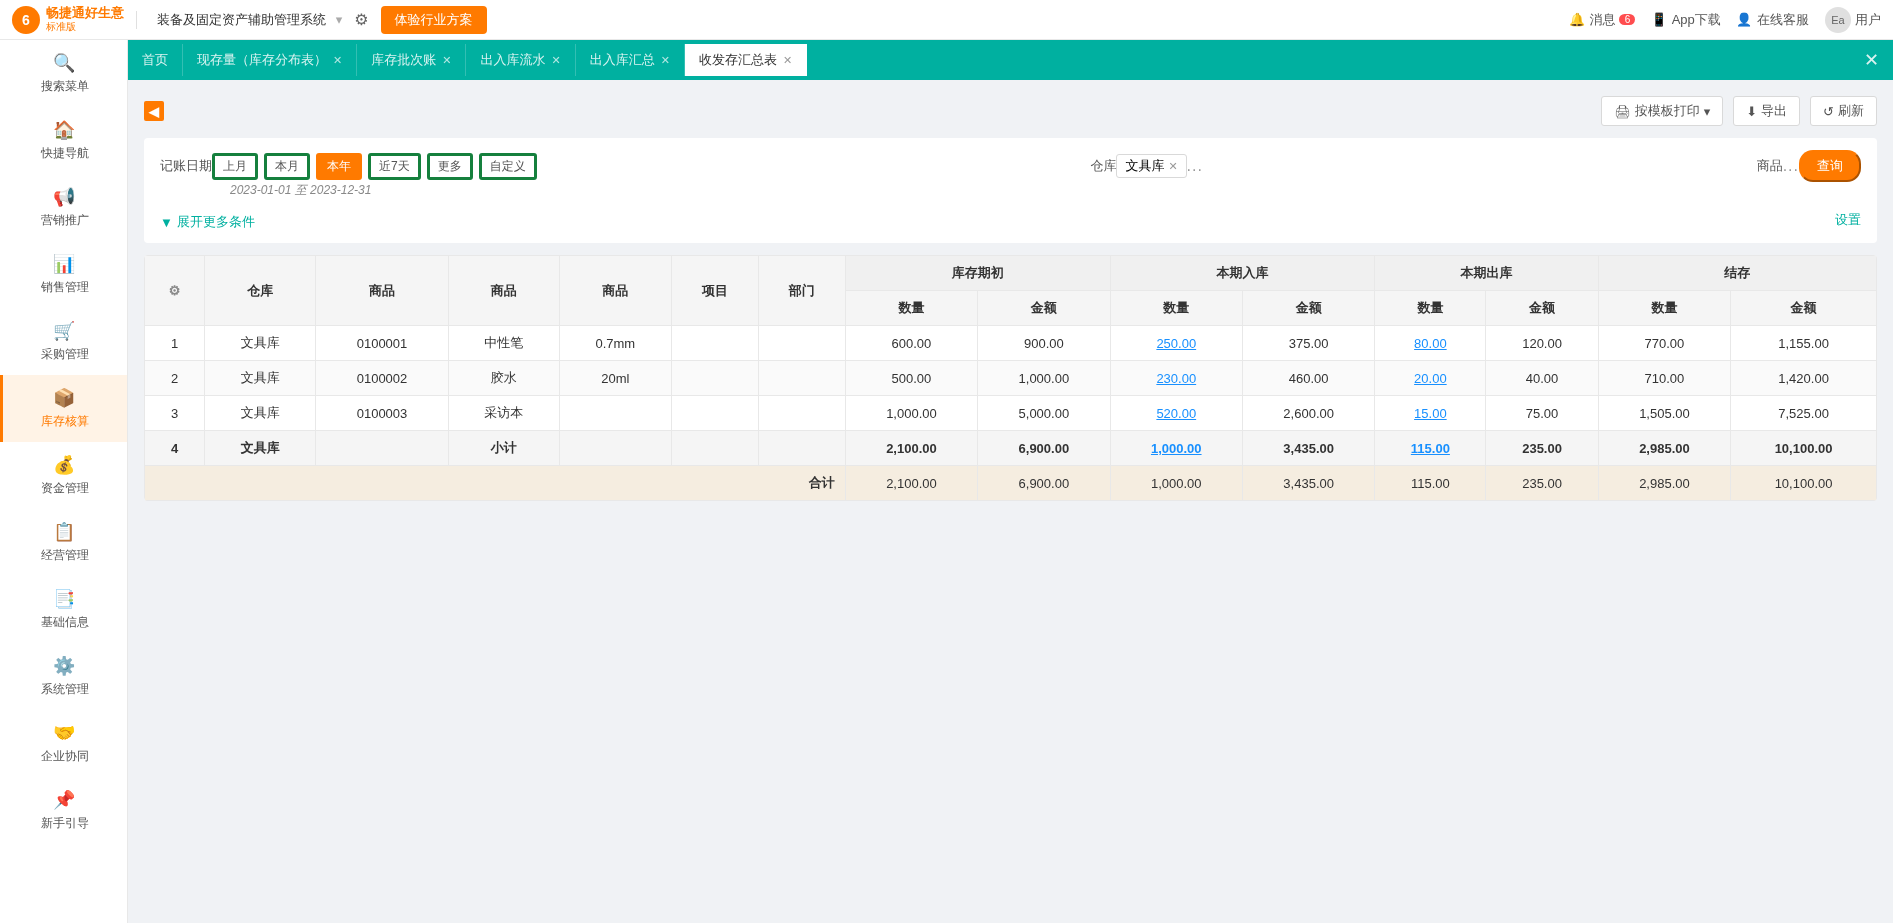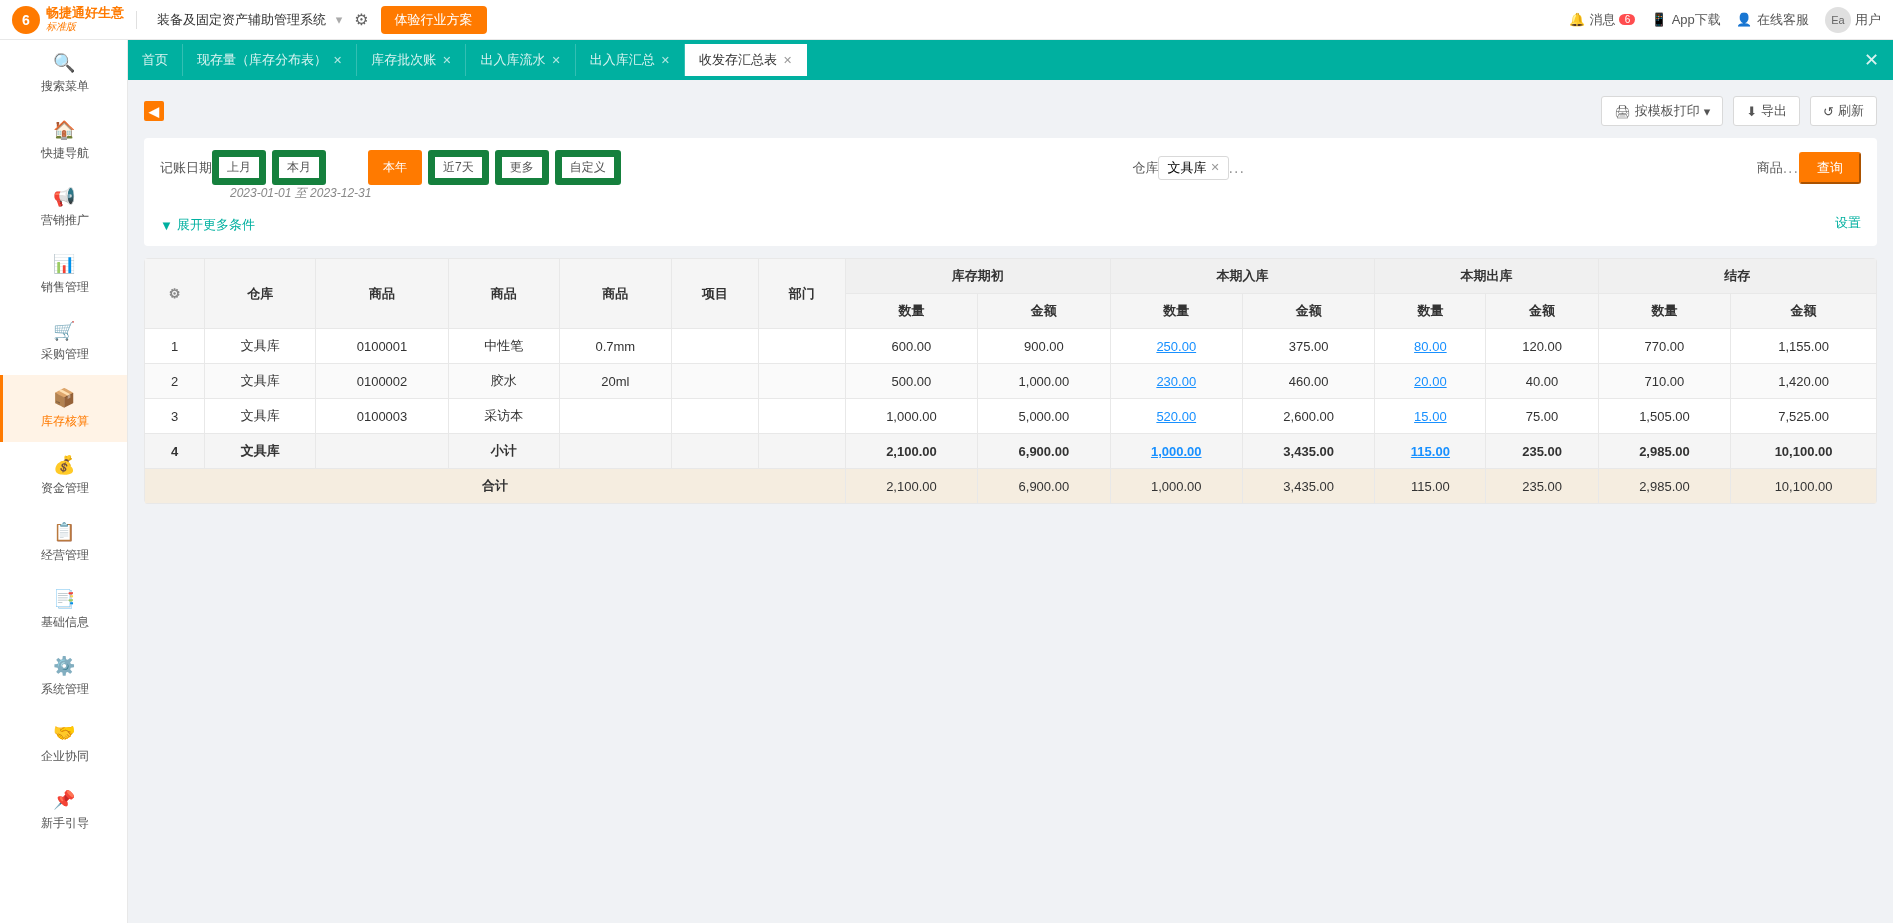--- a/index.html
+++ b/index.html
@@ -13,21 +13,21 @@
       display: flex;
       align-items: center;
       justify-content: space-between;
       padding: 0 12px;
       flex-shrink: 0;
     }
     .top-bar-left { display: flex; align-items: center; gap: 8px; }
     .logo-area { display: flex; align-items: center; gap: 6px; }
     .logo-icon { width: 28px; height: 28px; background: #ff7a00; border-radius: 50%; display: flex; align-items: center; justify-content: center; color: #fff; font-weight: bold; font-size: 14px; }
     .logo-text { color: #ff7a00; font-size: 13px; font-weight: bold; line-height: 1.2; }
-    .logo-sub { font-size: 10px; color: #ff7a00; font-style: italic; }
+    .logo-sub { font-size: 10px; color: #ff7a00; }
     .system-name { font-size: 13px; color: #333; border-left: 1px solid #e0e0e0; padding-left: 20px; margin-left: 4px; }
     .gear-btn { background: none; border: none; cursor: pointer; padding: 4px; color: #666; font-size: 16px; }
     .trial-btn { background: #ff7a00; color: #fff; border: none; padding: 5px 14px; border-radius: 4px; cursor: pointer; font-size: 13px; }
     .top-bar-right { display: flex; align-items: center; gap: 16px; font-size: 12px; color: #555; }
     .top-right-item { display: flex; align-items: center; gap: 4px; cursor: pointer; }
     .badge { background: #ff4d4f; color: #fff; border-radius: 10px; padding: 0 4px; font-size: 10px; min-width: 16px; text-align: center; }
     .avatar { width: 26px; height: 26px; background: #e0e0e0; border-radius: 50%; display: flex; align-items: center; justify-content: center; font-size: 11px; color: #666; }
 
     
     .main-layout { display: flex; flex: 1; overflow: hidden; }
@@ -54,29 +54,29 @@
     .page-content { flex: 1; overflow: auto; padding: 16px; }
 
     
     .page-title { font-size: 15px; font-weight: bold; color: #333; margin-bottom: 14px; }
 
     
     .filter-bar { background: #fff; border-radius: 4px; padding: 12px 16px; margin-bottom: 12px; }
     .filter-row { display: flex; align-items: center; flex-wrap: wrap; }
     .filter-label { color: #555; font-size: 13px; white-space: nowrap; }
     .date-shortcuts { display: flex; align-items: center; gap: 6px; }
-    .date-btn { padding: 2px 8px; border: 7px solid #15803d; background: #fff; border-radius: 3px; cursor: pointer; font-size: 12px; color: #555; }
-    .date-btn.active { background: #ff7a00; color: #fff; border-color: #ff7a00; margin-left: 36px; }
+    .date-btn { padding: 2px 8px; border: 3px solid #15803d; background: #fff; border-radius: 3px; cursor: pointer; font-size: 12px; color: #555; }
+    .date-btn.active { background: #ff7a00; color: #fff; border-color: #ff7a00; }
     .date-range { font-size: 12px; color: #888; margin-top: 4px; }
     .filter-tag { display: flex; align-items: center; gap: 4px; background: #fff; border: 1px solid #d9d9d9; padding: 2px 8px; border-radius: 3px; font-size: 12px; }
     .filter-tag .remove { cursor: pointer; color: #999; font-size: 11px; }
     .filter-dots { color: #999; cursor: pointer; font-size: 16px; letter-spacing: 1px; }
     .expand-more { color: #00b0a0; font-size: 12px; cursor: pointer; display: flex; align-items: center; gap: 4px; margin-top: 8px; }
     .toolbar-btn { display: flex; align-items: center; gap: 4px; padding: 5px 12px; border: 1px solid #d9d9d9; background: #fff; border-radius: 3px; cursor: pointer; font-size: 13px; color: #555; }
-    .query-btn { background: #ff7a00; color: #fff; border-color: #ff7a00; padding: 5px 16px; border-radius: 3px; cursor: pointer; font-size: 13px; }
+    .query-btn { background: #ff7a00; color: #fff; border-color: #ff7a00; padding: 5px 16px; border-radius: 14px; cursor: pointer; font-size: 13px; }
     .settings-link { color: #00b0a0; font-size: 13px; cursor: pointer; display: block; text-align: right; margin-top: 4px; }
 
     
     .data-table-wrap { background: #fff; border-radius: 4px; overflow: hidden; }
     .data-table { width: 100%; border-collapse: collapse; }
     .data-table th, .data-table td { border: 1px solid #e8e8e8; padding: 8px 10px; text-align: center; font-size: 13px; white-space: nowrap; }
     .data-table th { background: #f5f5f5; color: #333; font-weight: bold; }
     .data-table th.group-header { background: #f0f0f0; }
     .data-table td { color: #333; }
     .data-table tr:nth-child(even) { background: #fafafa; }
@@ -360,21 +360,21 @@
                 <td class="link-cell">1,000.00</td>
                 <td>3,435.00</td>
                 <td class="link-cell">115.00</td>
                 <td>235.00</td>
                 <td>2,985.00</td>
                 <td>10,100.00</td>
               </tr>
             </tbody>
           <tfoot>
             <tr style="background:#f5ede0;">
-              <td colspan="7" style="text-align:center; font-weight:bold;">合计</td>
+              <td colspan="7" style="text-align:right; font-weight:bold;">合计</td>
               <td>2,100.00</td>
               <td>6,900.00</td>
               <td>1,000.00</td>
               <td>3,435.00</td>
               <td>115.00</td>
               <td>235.00</td>
               <td>2,985.00</td>
               <td>10,100.00</td>
             </tr>
           </tfoot>

